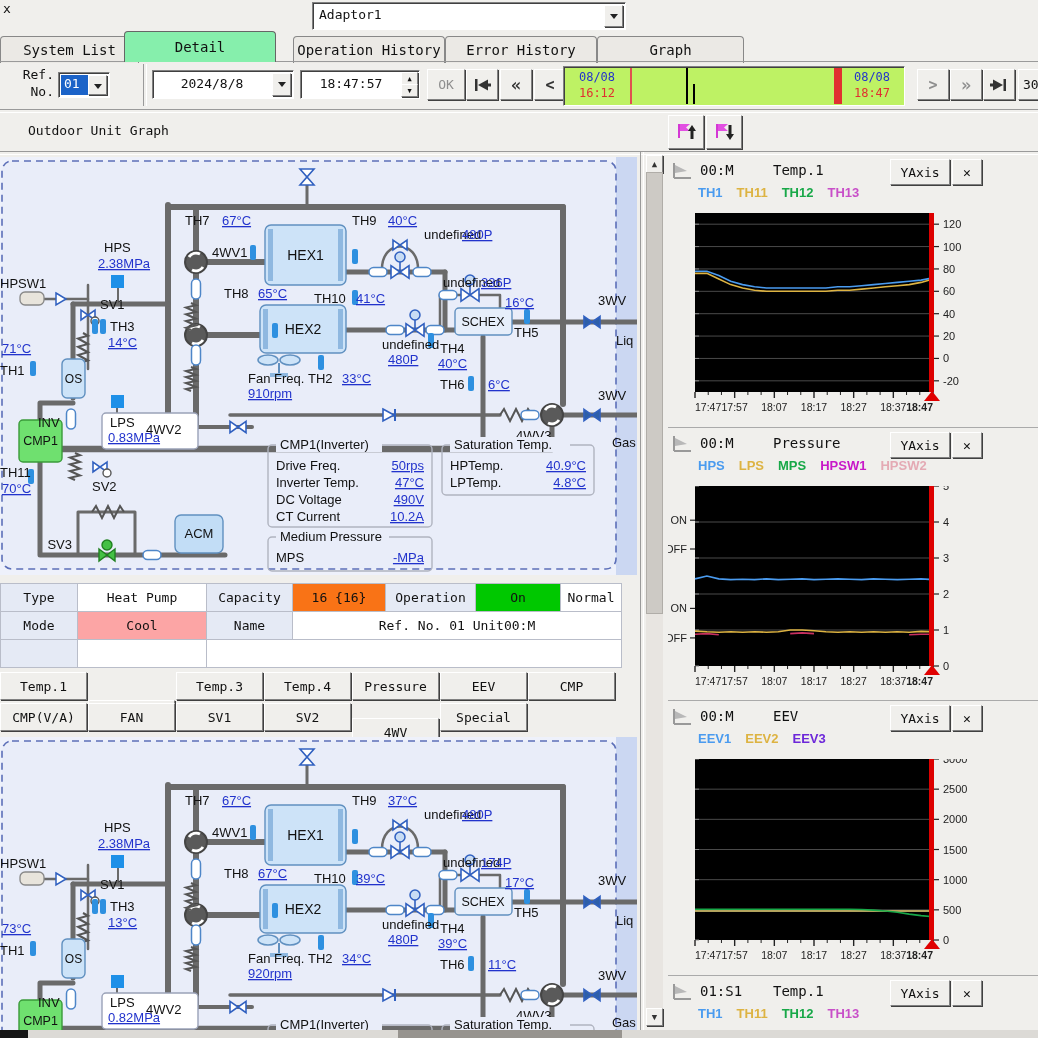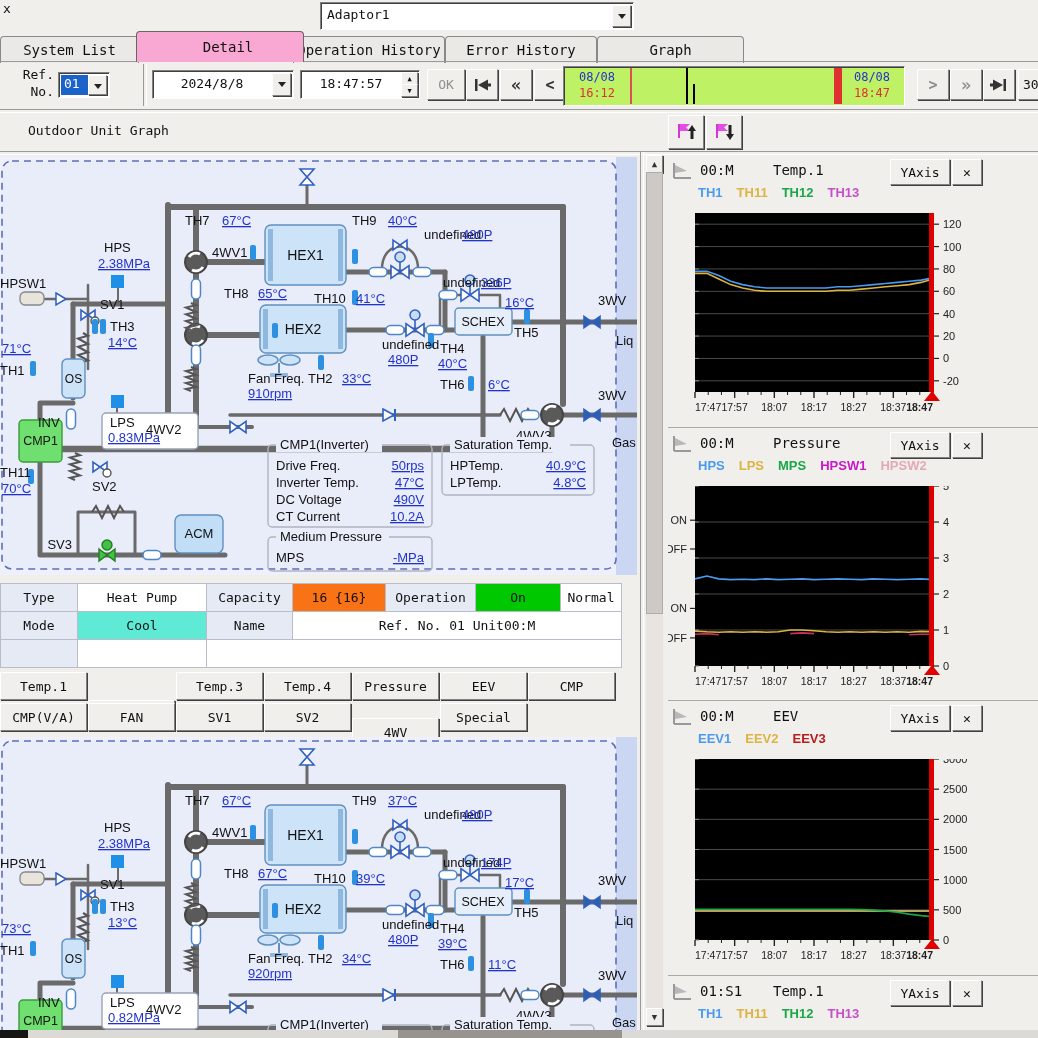--- a/index.html
+++ b/index.html
@@ -30,28 +30,28 @@
   table.status{border-collapse:collapse;table-layout:fixed;font-size:13px;}
   table.status td{border:1px solid #b9bdc9;text-align:center;padding:0;height:27px;overflow:hidden;white-space:nowrap;}
   td.hd{background:#e5eaf5;}
   svg text{font-family:"Liberation Sans",sans-serif;}
 </style>
 </head>
 <body>
 
 <div class="abs" style="left:3px;top:1px;font-size:13px;">x</div>
 
-<div class="abs sunken" style="left:320px;top:2px;width:312px;height:26px;">
+<div class="abs sunken" style="left:312px;top:2px;width:312px;height:26px;">
   <span class="abs" style="left:6px;top:4px;">Adaptor1</span>
   <span class="combo-arrow raised"></span>
 </div>
 
 <div id="tabs">
     <div class="tab" style="left: 0px; width: 137px; top: 36px; height: 26px; background: rgb(235, 233, 229);">System List</div>
-    <div class="tab" style="left: 136px; width: 150px; top: 31px; height: 30px; z-index: 3; border-color: rgb(102, 102, 102); background: #f9a8d4; padding-left: 16px;">Detail</div>
+    <div class="tab" style="left: 124px; width: 150px; top: 31px; height: 30px; z-index: 3; border-color: rgb(102, 102, 102); background: #86efac;">Detail</div>
     <div class="tab" style="left: 293px; width: 150px; top: 36px; height: 26px; background: rgb(235, 233, 229);">Operation History</div>
     <div class="tab" style="left: 445px; width: 150px; top: 36px; height: 26px; background: rgb(235, 233, 229);">Error History</div>
     <div class="tab" style="left: 597px; width: 145px; top: 36px; height: 26px; background: rgb(235, 233, 229);">Graph</div>
   </div>
 <div class="abs" style="left:0;top:61px;width:1038px;height:1px;background:#9a9a9a;"></div>
 
 <div class="abs" style="left:8px;top:66px;width:46px;text-align:right;line-height:17px;">
   <div>Ref.</div>
     <div>No.</div>
 </div>
@@ -335,21 +335,21 @@
     <td class="hd">Type</td>
     <td style="background:#fff;">Heat Pump</td>
     <td class="hd">Capacity</td>
     <td style="background:#f97316;">16 {16}</td>
     <td class="hd">Operation</td>
     <td style="background:#00c800;">On</td>
     <td style="background:#fff;">Normal</td>
   </tr>
   <tr>
     <td class="hd">Mode</td>
-    <td style="background:#5eead4;">Cool</td>
+    <td style="background:#fca5a5;">Cool</td>
     <td class="hd">Name</td>
     <td colspan="4" style="background:#fff;">Ref. No. 01 Unit00:M</td>
   </tr>
   <tr>
     <td class="hd"></td>
     <td style="background:#fff;"></td>
     <td colspan="5" style="background:#fff;"></td>
   </tr>
 </tbody>
   </table>
@@ -716,21 +716,21 @@
         <svg class="abs" style="left:2px;top:2px;" width="24" height="20">
         <line x1="4" y1="2" x2="4" y2="17" stroke="#999" stroke-width="2"></line>
         <line x1="4" y1="17" x2="21" y2="17" stroke="#999" stroke-width="2"></line>
         <polygon points="5,4 17,10 5,12" fill="#b8b8b8"></polygon>
         </svg>
       <span class="abs ptitle" style="left:32px;top:3px;">00:M</span>
       <span class="abs ptitle" style="left:105px;top:3px;">EEV</span>
       <span class="gbtn raised btn" style="left:222px;width:58px;">YAxis</span>
       <span class="gbtn raised btn" style="left:284px;width:28px;font-weight:bold;">✕</span>
       </div>
-      <div class="abs legend" style="left: 30px; top: 30px; height: 18px; white-space: nowrap;"><span style="color: rgb(74, 155, 239);">EEV1</span><span style="color: rgb(221, 179, 66);">EEV2</span><span style="color: #b91c1c;">EEV3</span></div>
+      <div class="abs legend" style="left: 30px; top: 30px; height: 18px; white-space: nowrap;"><span style="color: rgb(74, 155, 239);">EEV1</span><span style="color: rgb(221, 179, 66);">EEV2</span><span style="color: #6d28d9;">EEV3</span></div>
       <svg width="370" height="209" style="position: absolute; left: 0px; top: 58px;">
         <rect x="27" y="0" width="238" height="181" fill="#000"></rect>
         <line x1="265" y1="0" x2="271" y2="0" stroke="#222" stroke-width="1.2"></line>
         <line x1="27" y1="0" x2="31" y2="0" stroke="#888" stroke-width="1"></line>
         <text x="275" y="4" font-size="11" fill="#222">3000</text>
         <line x1="27" y1="30.166666666666664" x2="265" y2="30.166666666666664" stroke="#4a4a4a" stroke-width="1"></line>
         <line x1="265" y1="30.166666666666664" x2="271" y2="30.166666666666664" stroke="#222" stroke-width="1.2"></line>
         <line x1="27" y1="30.166666666666664" x2="31" y2="30.166666666666664" stroke="#888" stroke-width="1"></line>
         <text x="275" y="34.166666666666664" font-size="11" fill="#222">2500</text>
         <line x1="27" y1="60.33333333333333" x2="265" y2="60.33333333333333" stroke="#4a4a4a" stroke-width="1"></line>

